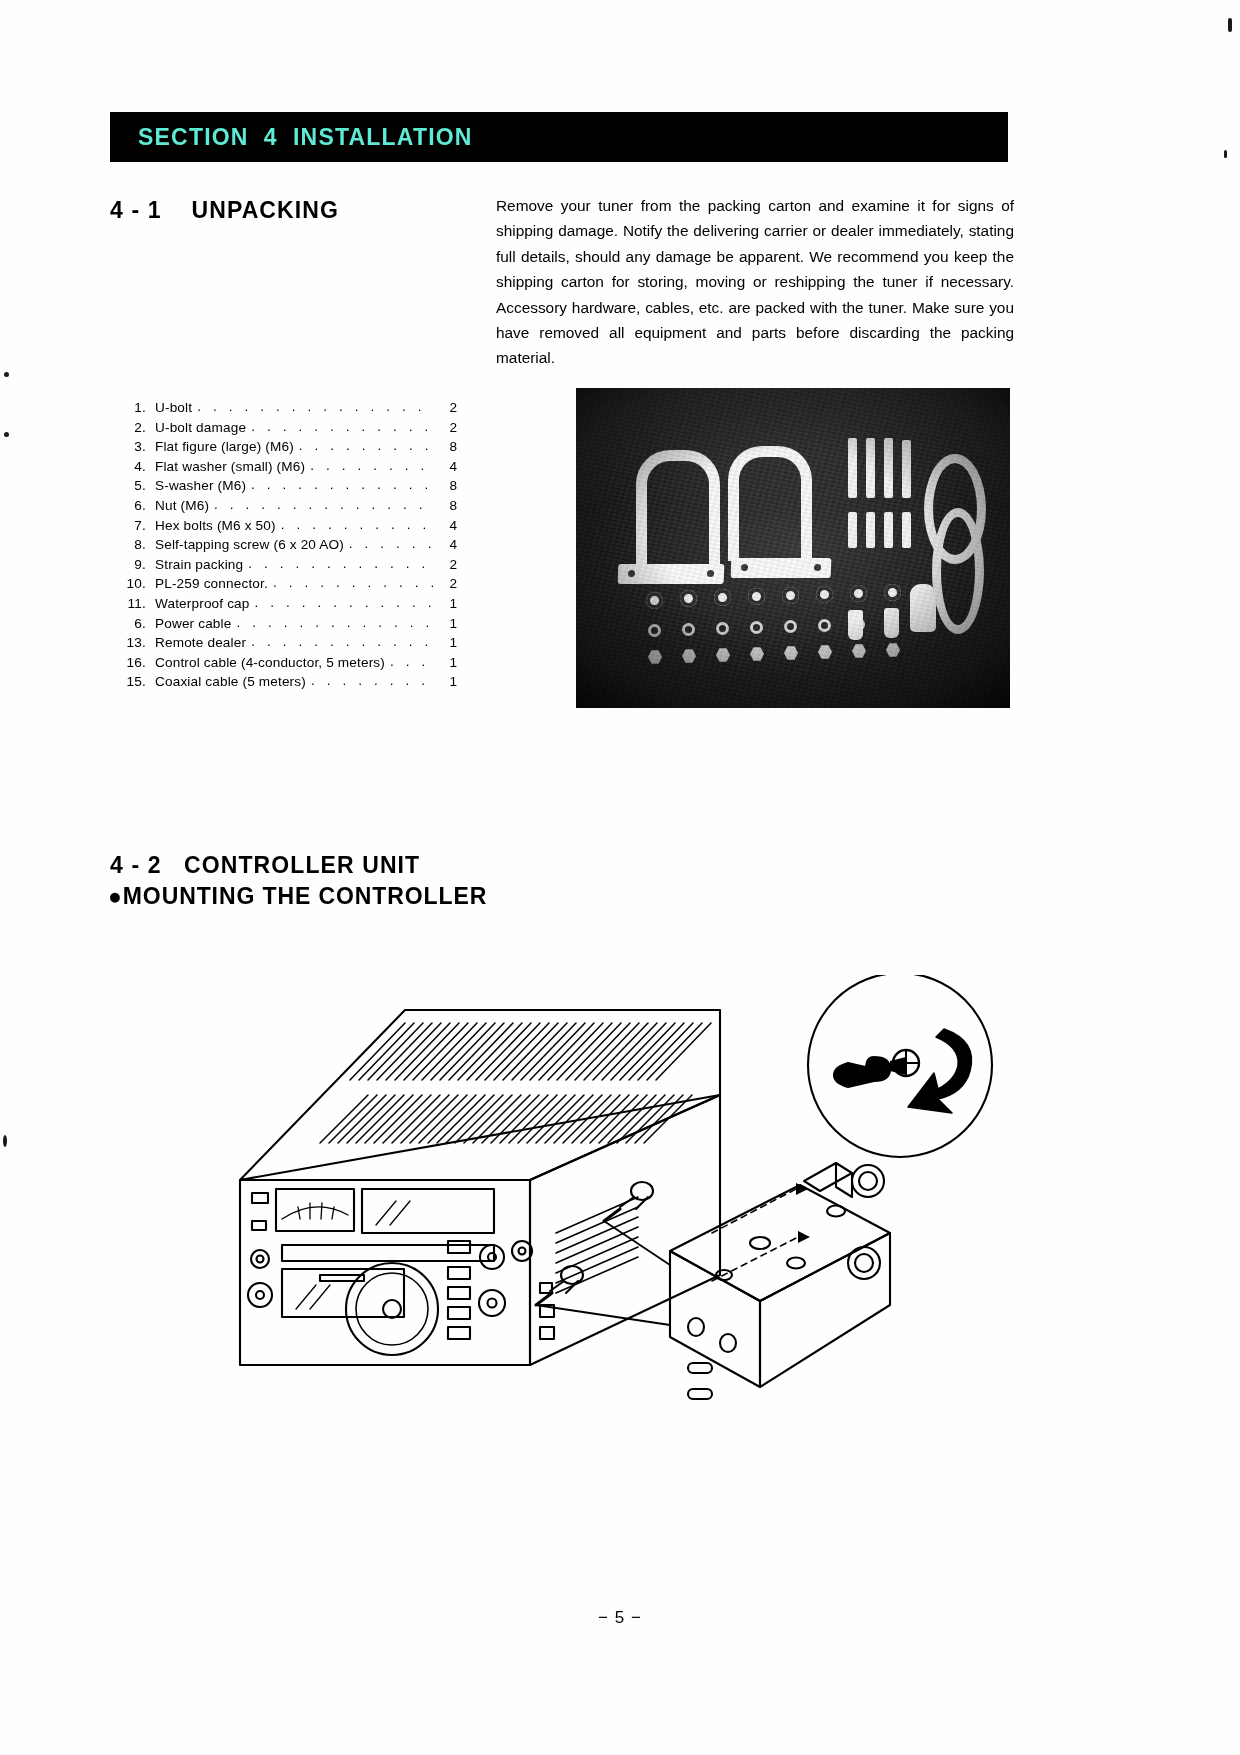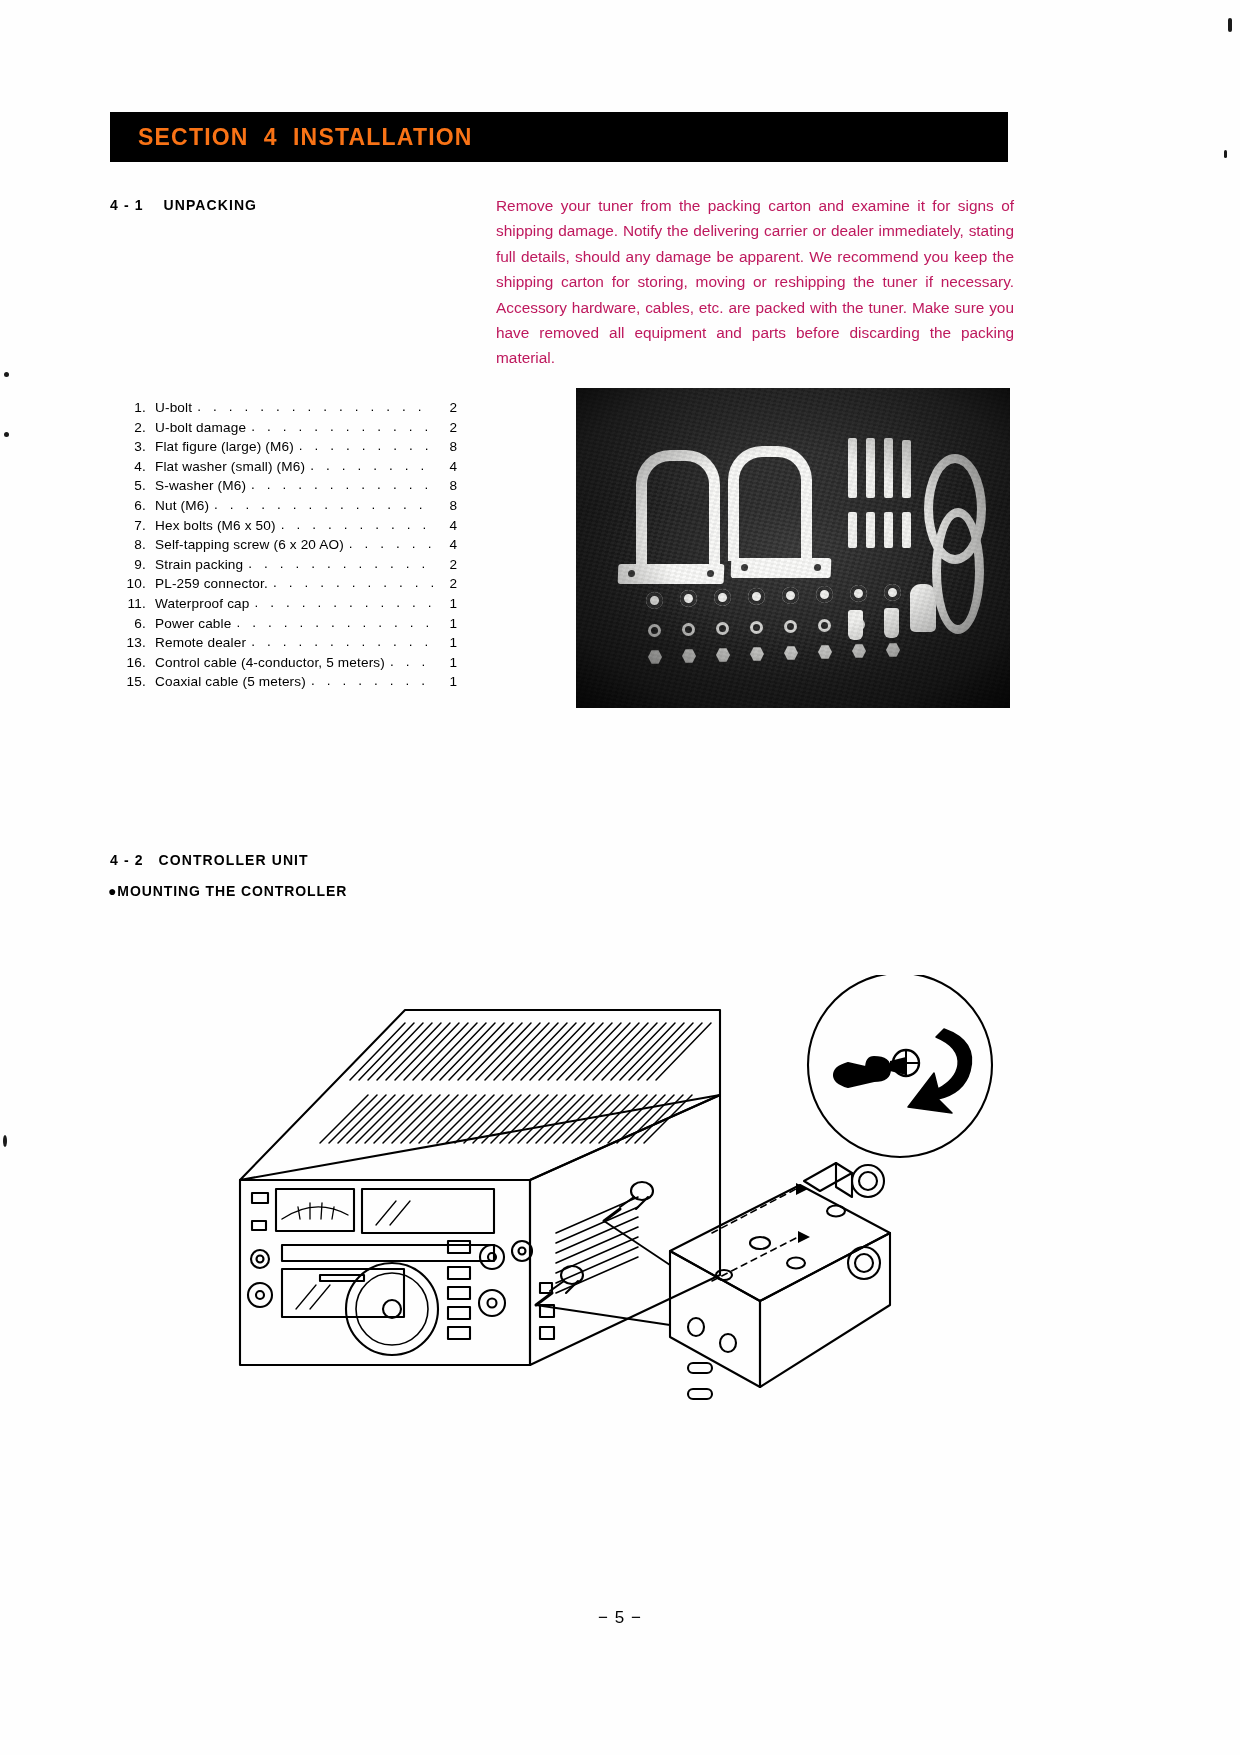--- a/index.html
+++ b/index.html
@@ -42,49 +42,49 @@
     top: 112px;
     width: 898px;
     height: 50px;
     background: #000000;
   }
   .banner-text {
     position: absolute;
     left: 28px;
     top: 50%;
     transform: translateY(-50%);
-    color: #f97316;
+    color: #5eead4;
     font-size: 23px;
     font-weight: bold;
     letter-spacing: 1.2px;
     white-space: pre;
   }
 
   
   .heading {
     position: absolute;
-    font-size: 14px;
+    font-size: 23px;
     font-weight: bold;
     letter-spacing: 1.1px;
     white-space: pre;
   }
   #h-unpacking  { left: 110px; top: 197px; }
   #h-controller { left: 110px; top: 852px; }
   #h-mounting   { left: 108px; top: 883px; letter-spacing: 0.9px; }
 
   
   .para {
     position: absolute;
     left: 496px;
     width: 518px;
     font-size: 15.4px;
     line-height: 25.4px;
     text-align: justify;
     text-justify: inter-word;
-    color: #be185d;
+    color: #000000;
   }
   #p-unpacking { top: 193px; }
   #p-unpacking::after {
     content: "";
     display: inline-block;
     width: 100%;
   }
 
   
   .instruction {

